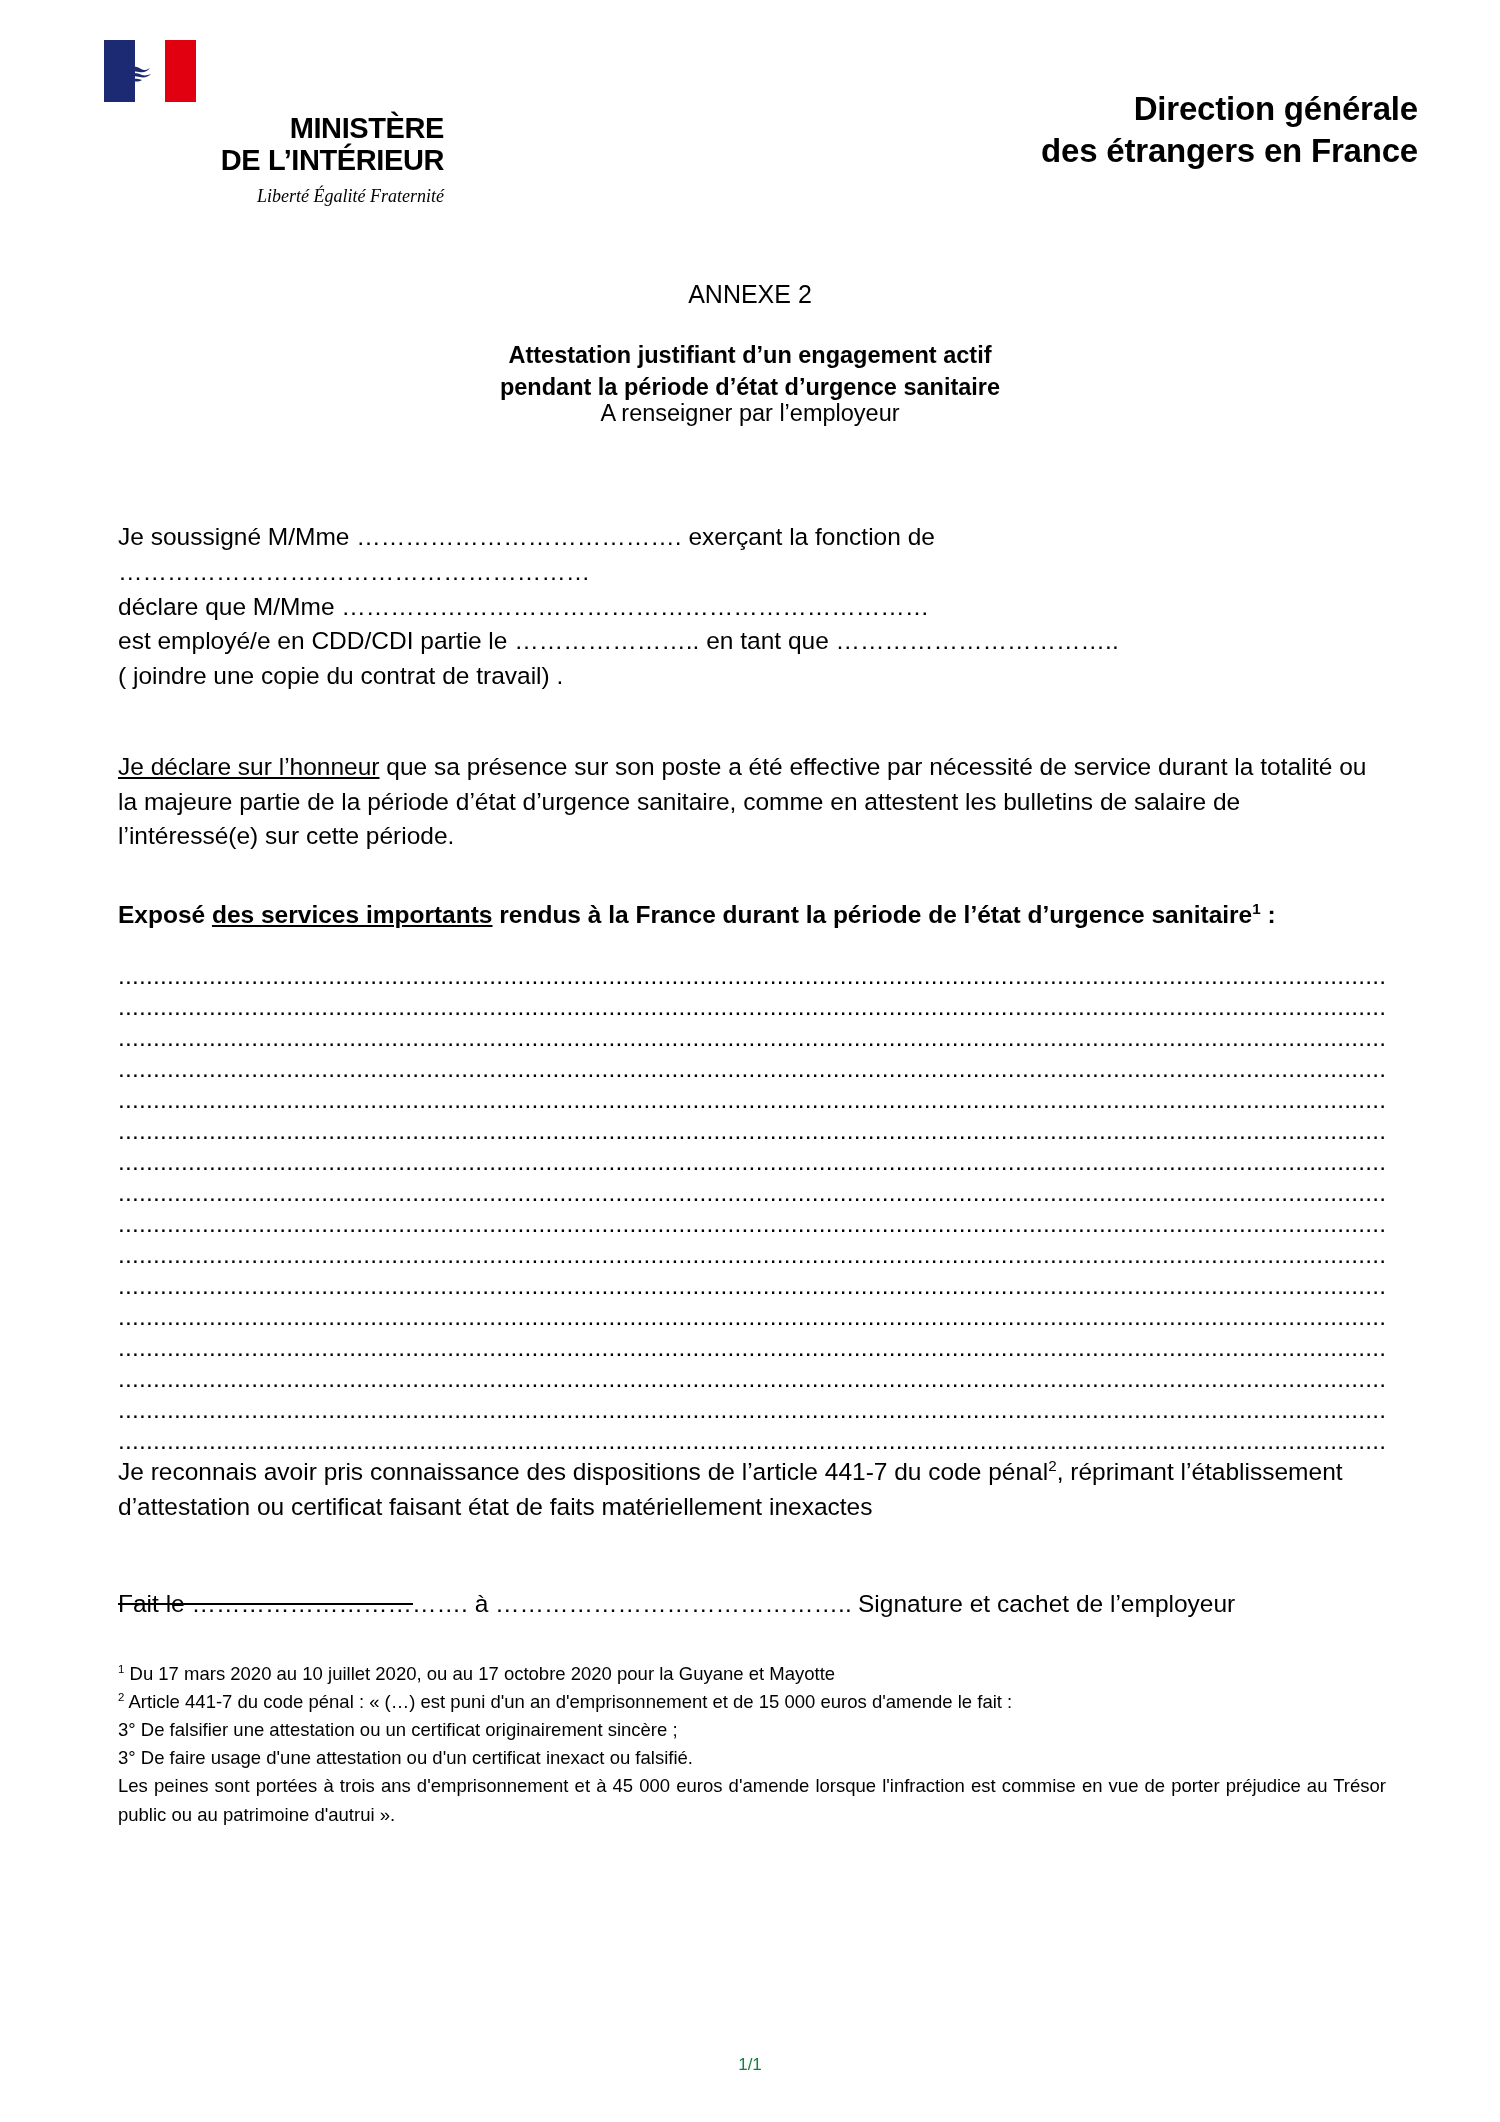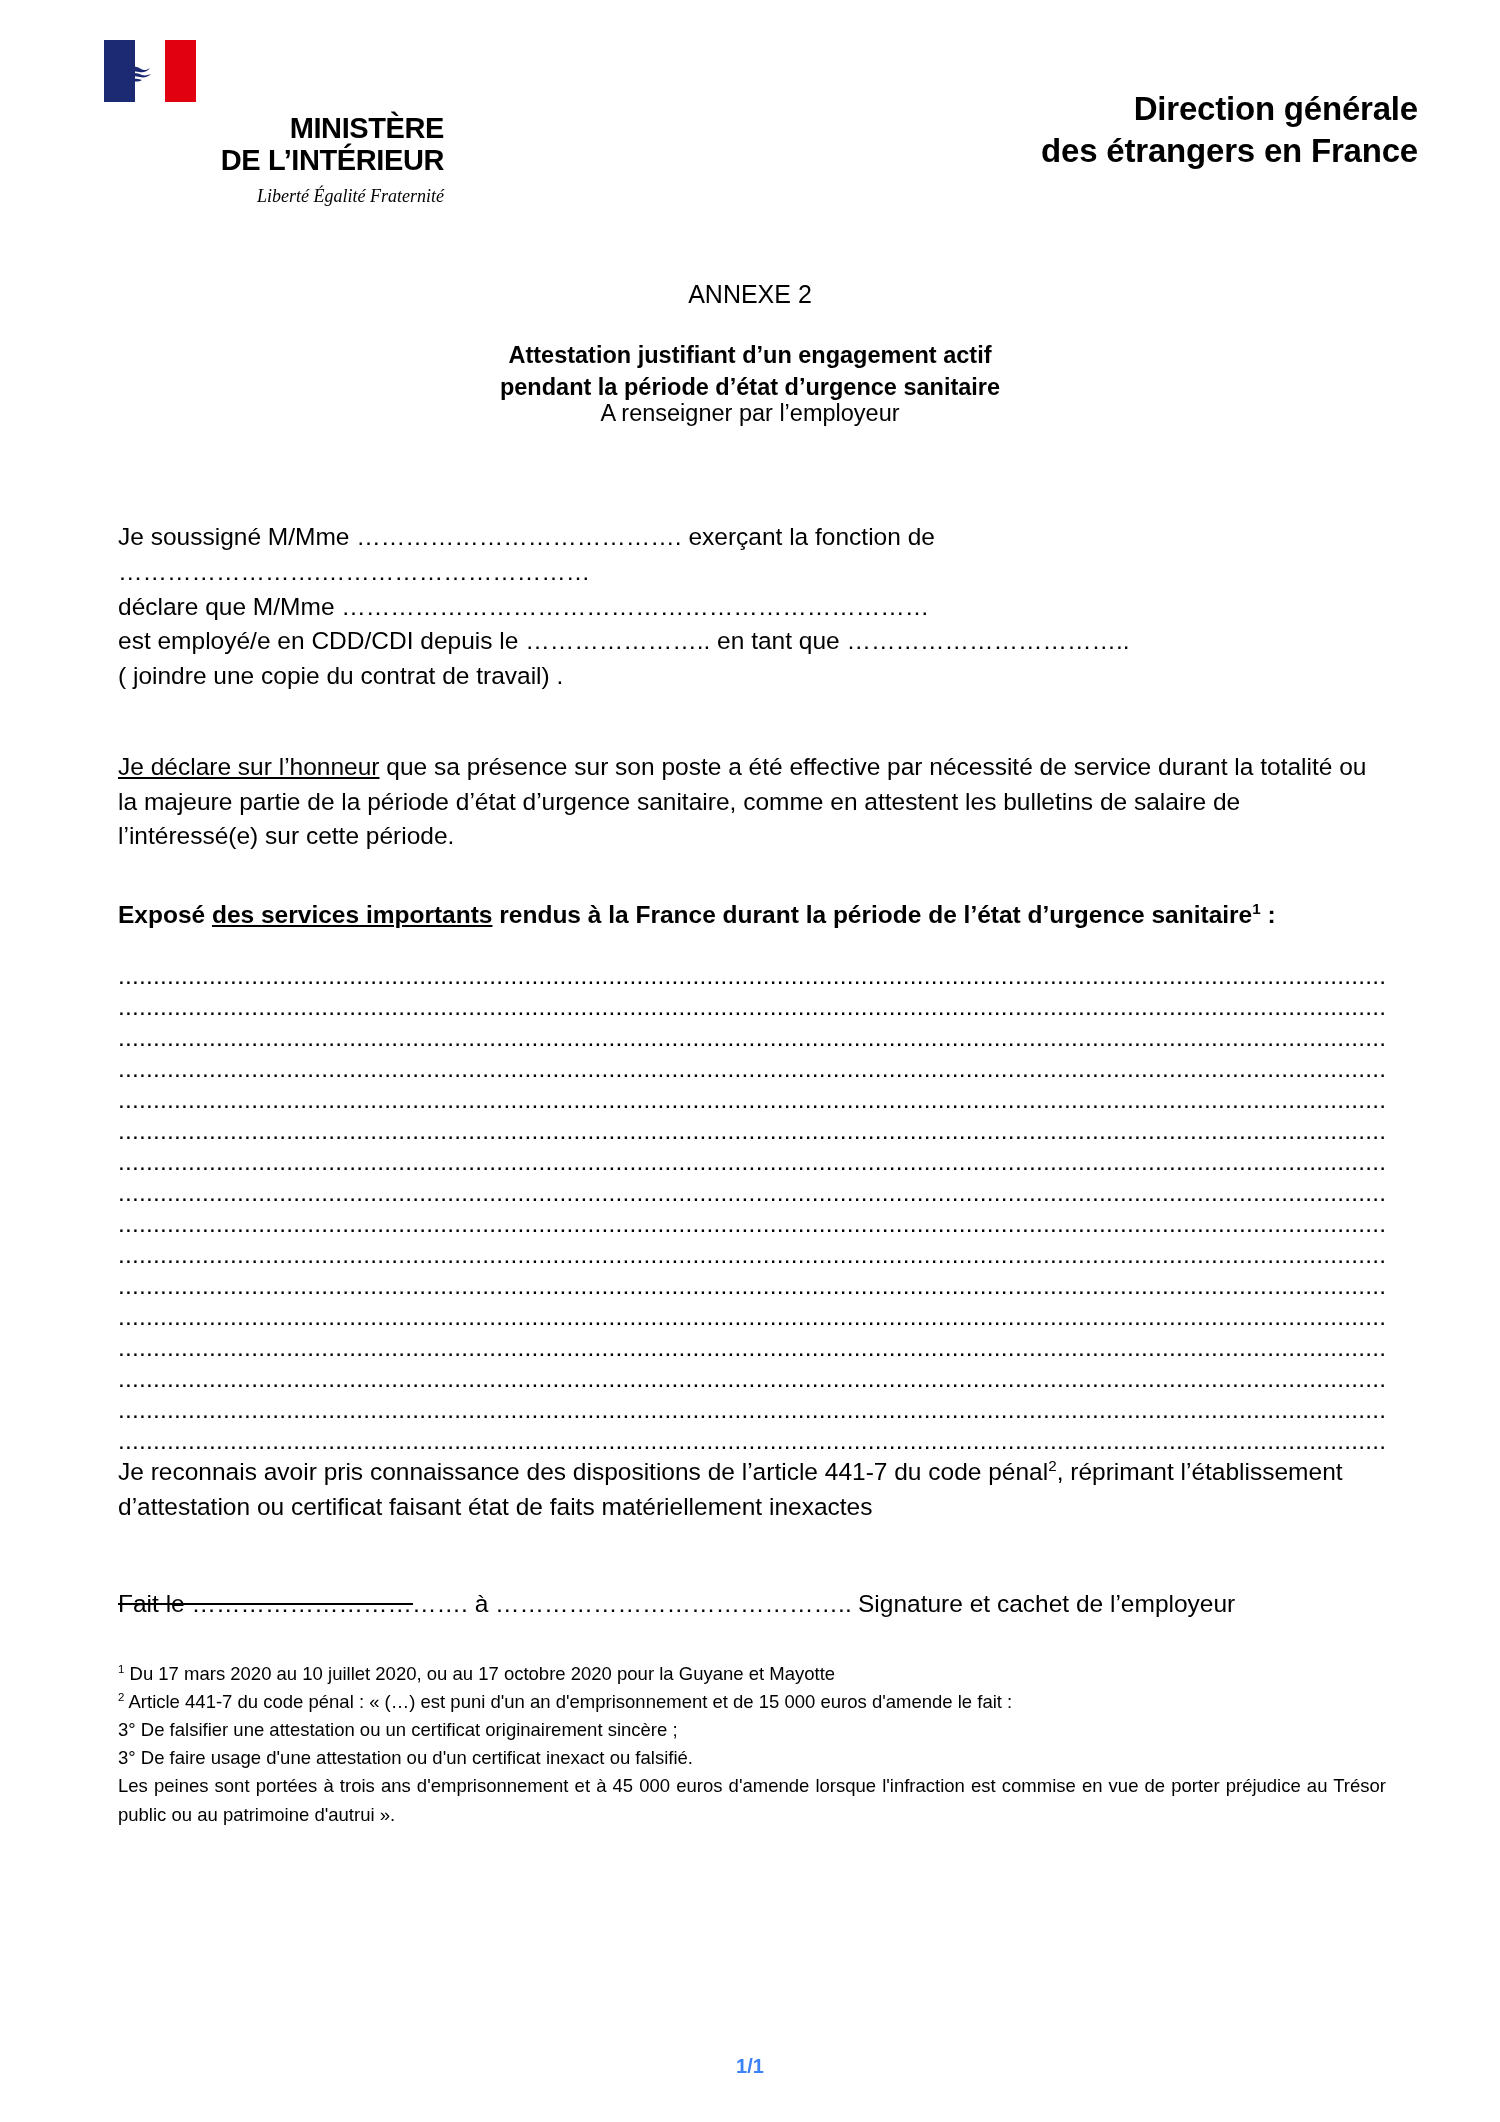--- a/index.html
+++ b/index.html
@@ -180,23 +180,22 @@
   }
   .footnotes .fn { margin: 0; }
   .footnotes .just { text-align: justify; }
 
   .pagenum {
     position: absolute;
     left: 0;
     top: 2055px;
     width: 1500px;
     text-align: center;
-    font-size: 20px;
-    color: #3b82f6;
-    font-weight: bold;
+    font-size: 17px;
+    color: #15803d;
   }
 </style>
 </head>
 <body>
 
 <div class="page">
 
   <div class="header">
 
     <div class="logo-block">
@@ -225,21 +224,21 @@
   <div class="annexe">ANNEXE 2</div>
   <div class="doc-title">Attestation justifiant d’un engagement actif
 pendant la période d’état d’urgence sanitaire</div>
   <div class="doc-subtitle">A renseigner par l’employeur</div>
 
   <div class="body-area">
 
     <div class="para block1">
       <div><span>Je soussigné M/Mme </span><span>………………………………….</span><span> exerçant la fonction de </span><span>…………………….……………………………</span></div>
       <div><span>déclare que M/Mme </span><span>………………………………………………………………</span></div>
-      <div><span>est employé/e en CDD/CDI depuis le </span><span>…………………..</span><span> en tant que </span><span>……………………………..</span></div>
+      <div><span>est employé/e en CDD/CDI partie le </span><span>…………………..</span><span> en tant que </span><span>……………………………..</span></div>
       <div>( joindre une copie du contrat de travail) .</div>
     </div>
 
     <div class="para block2">
       <span class="u">Je déclare sur l’honneur</span><span> que sa présence sur son poste a été effective par nécessité de service durant la totalité ou la  majeure partie de la période d’état d’urgence sanitaire, comme en attestent les bulletins de salaire de l’intéressé(e) sur cette période.</span>
     </div>
 
     <div class="para b">
       <span>Exposé </span><span class="u">des services importants</span><span> rendus à la France durant la période de l’état d’urgence sanitaire</span><sup>1</sup><span> :</span>
     </div>

